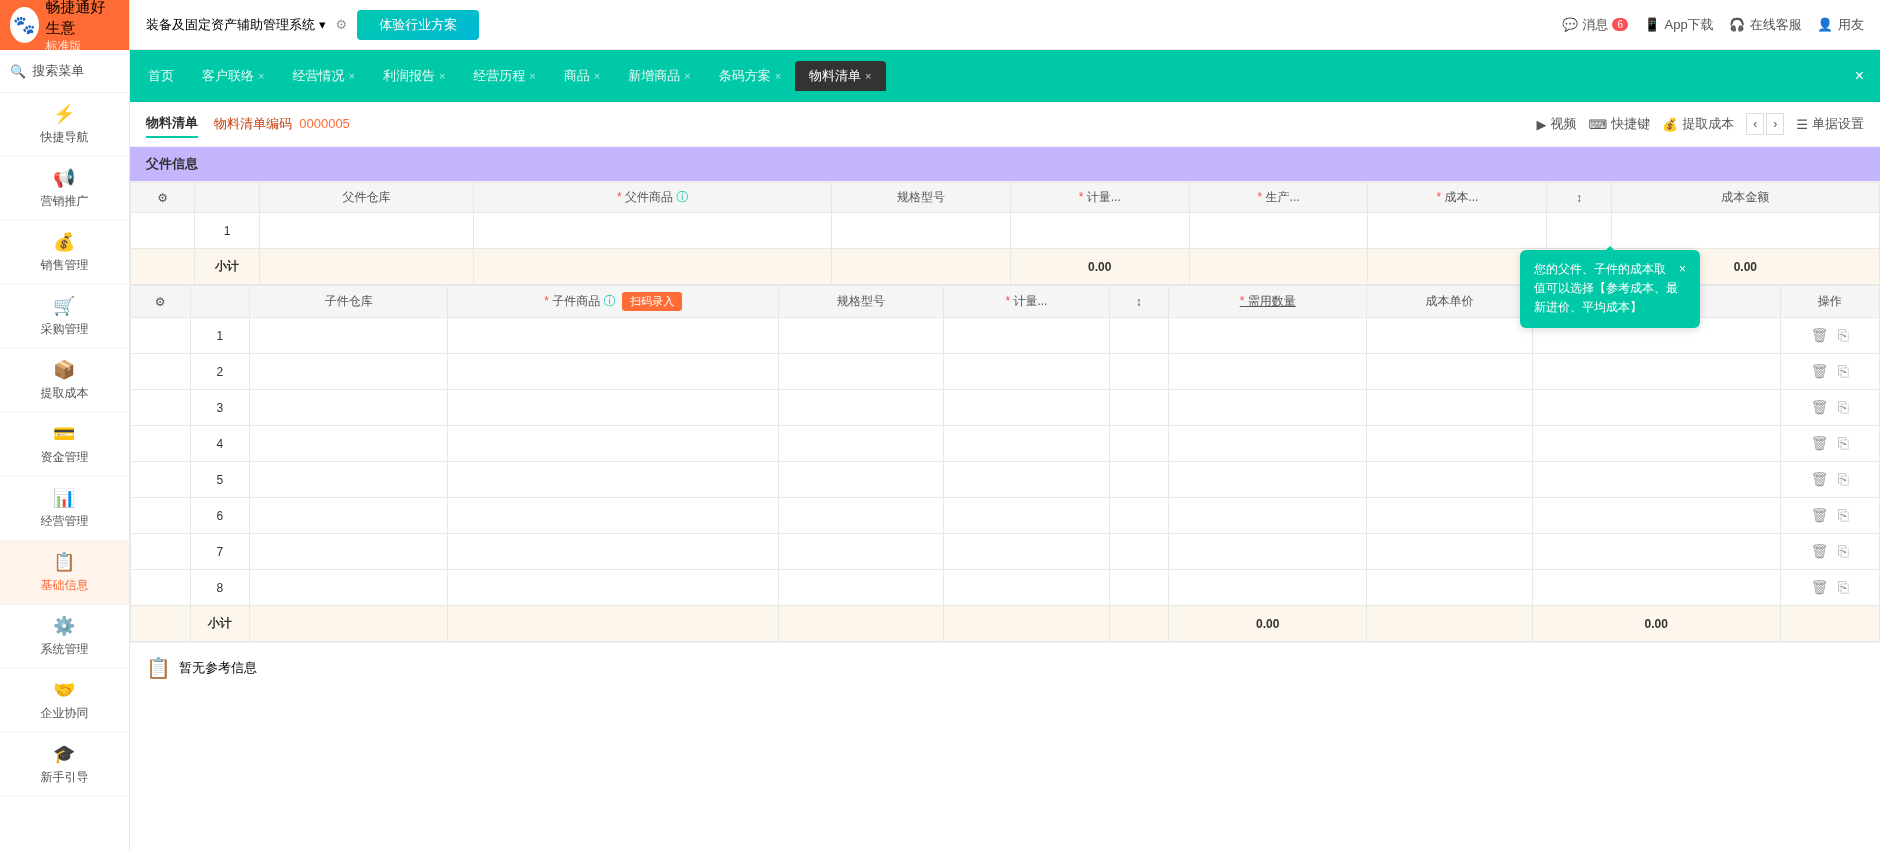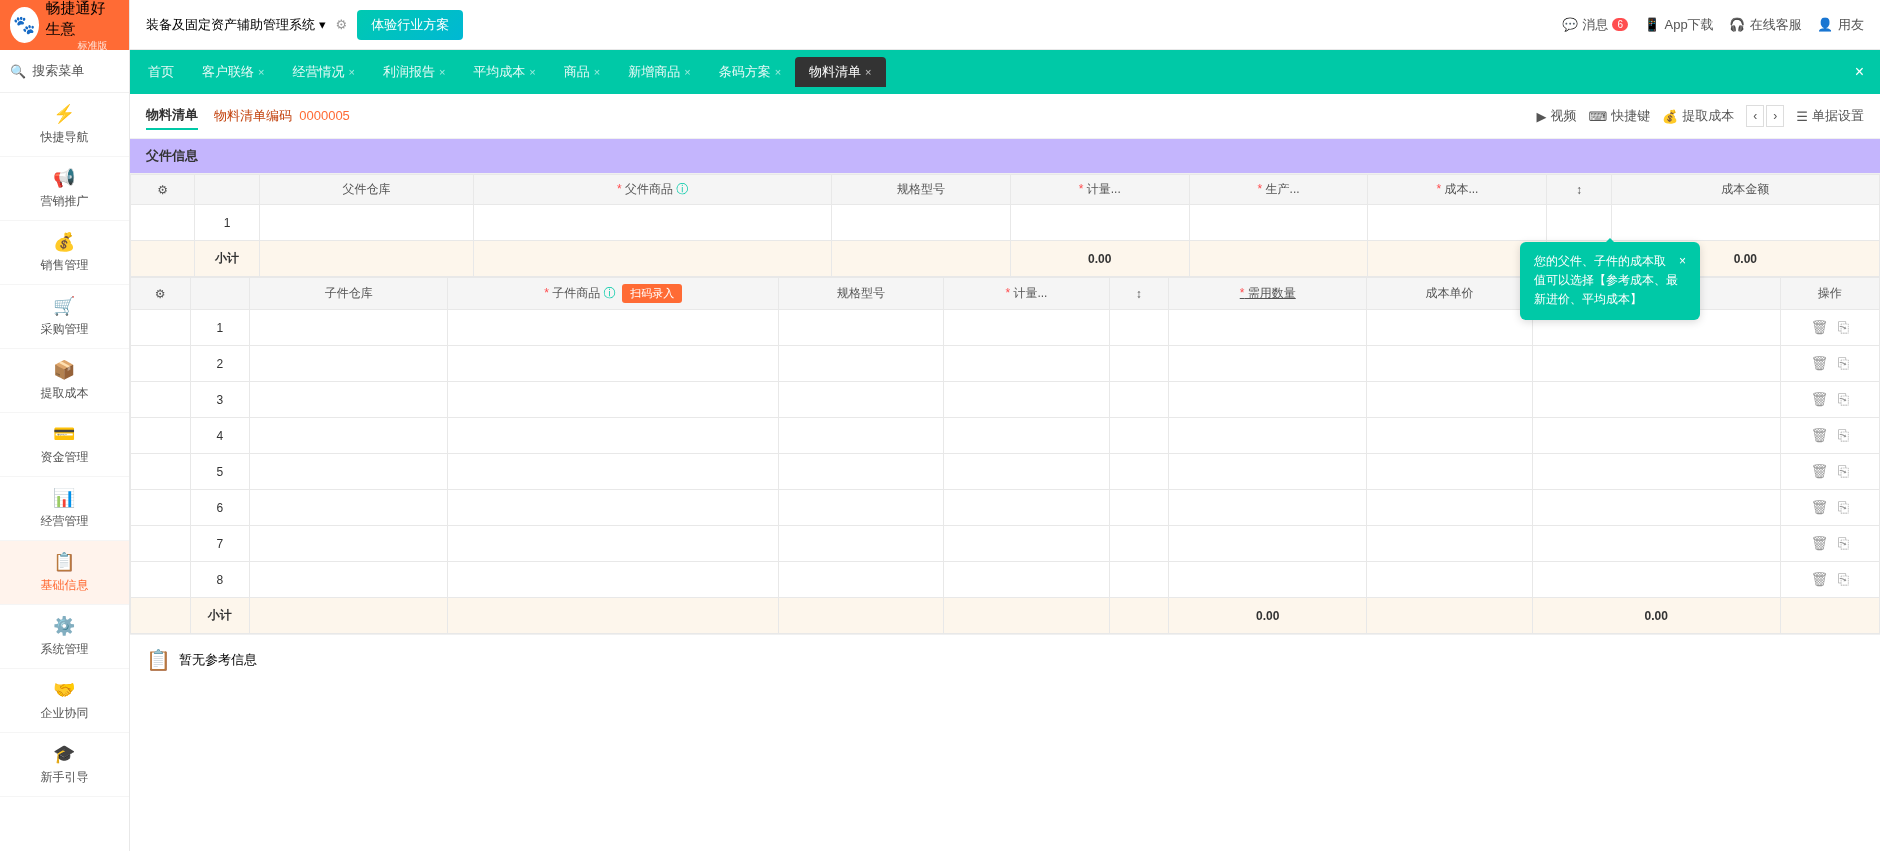--- a/index.html
+++ b/index.html
@@ -26,21 +26,21 @@
     .sidebar-logo-icon {
       width: 36px; height: 36px;
       background: #fff;
       border-radius: 50%;
       display: flex; align-items: center; justify-content: center;
       color: #ff6b35;
       font-size: 18px;
       font-weight: bold;
     }
     .sidebar-logo-text { font-size: 15px; line-height: 1.4; color: #000000; }
-    .sidebar-logo-sub { font-size: 10px; color: rgba(255,255,255,0.8); margin-left: 32px; }
+    .sidebar-logo-sub { font-size: 12px; color: rgba(255,255,255,0.8); }
     .sidebar-search {
       padding: 8px 10px;
       border-bottom: 1px solid #f0f0f0;
     }
     .sidebar-search-btn {
       display: flex; align-items: center; gap: 6px;
       color: #555; font-size: 13px; cursor: pointer;
       padding: 4px 0;
     }
     .sidebar-nav { flex: 1; overflow-y: auto; }
@@ -74,21 +74,21 @@
       justify-content: space-between;
       padding: 0 16px;
       border-bottom: 1px solid #e8e8e8;
     }
     .topbar-left { display: flex; align-items: center; gap: 10px; }
     .topbar-dropdown { display: flex; align-items: center; gap: 4px; cursor: pointer; }
     .topbar-trial-btn {
       background: linear-gradient(135deg, #00c9b1, #00b8d4);
       color: #fff;
       border: none;
-      padding: 6px 14px;
+      padding: 6px 22px;
       border-radius: 4px;
       cursor: pointer;
       font-size: 13px;
     }
     .topbar-right { display: flex; align-items: center; gap: 16px; color: #555; font-size: 13px; }
     .topbar-right-item { display: flex; align-items: center; gap: 4px; cursor: pointer; }
     .badge {
       background: #ff4d4f;
       color: #fff;
       font-size: 10px;
@@ -96,21 +96,21 @@
       padding: 1px 5px;
       min-width: 16px;
       text-align: center;
     }
 
     
     .nav-tabs {
       background: #00c9a7;
       display: flex;
       align-items: center;
-      height: 44px;
+      height: 52px;
       padding: 0 4px;
       overflow-x: auto;
     }
     .nav-tab {
       padding: 6px 14px;
       color: rgba(255,255,255,0.9);
       cursor: pointer;
       white-space: nowrap;
       font-size: 13px;
       display: flex; align-items: center; gap: 4px;
@@ -369,21 +369,21 @@
       </div>
       <div class="nav-tab">
         <span>经营情况</span>
         <span class="nav-tab-close">×</span>
       </div>
       <div class="nav-tab">
         <span>利润报告</span>
         <span class="nav-tab-close">×</span>
       </div>
       <div class="nav-tab">
-        <span>平均成本</span>
+        <span>经营历程</span>
         <span class="nav-tab-close">×</span>
       </div>
       <div class="nav-tab">
         <span>商品</span>
         <span class="nav-tab-close">×</span>
       </div>
       <div class="nav-tab">
         <span>新增商品</span>
         <span class="nav-tab-close">×</span>
       </div>

